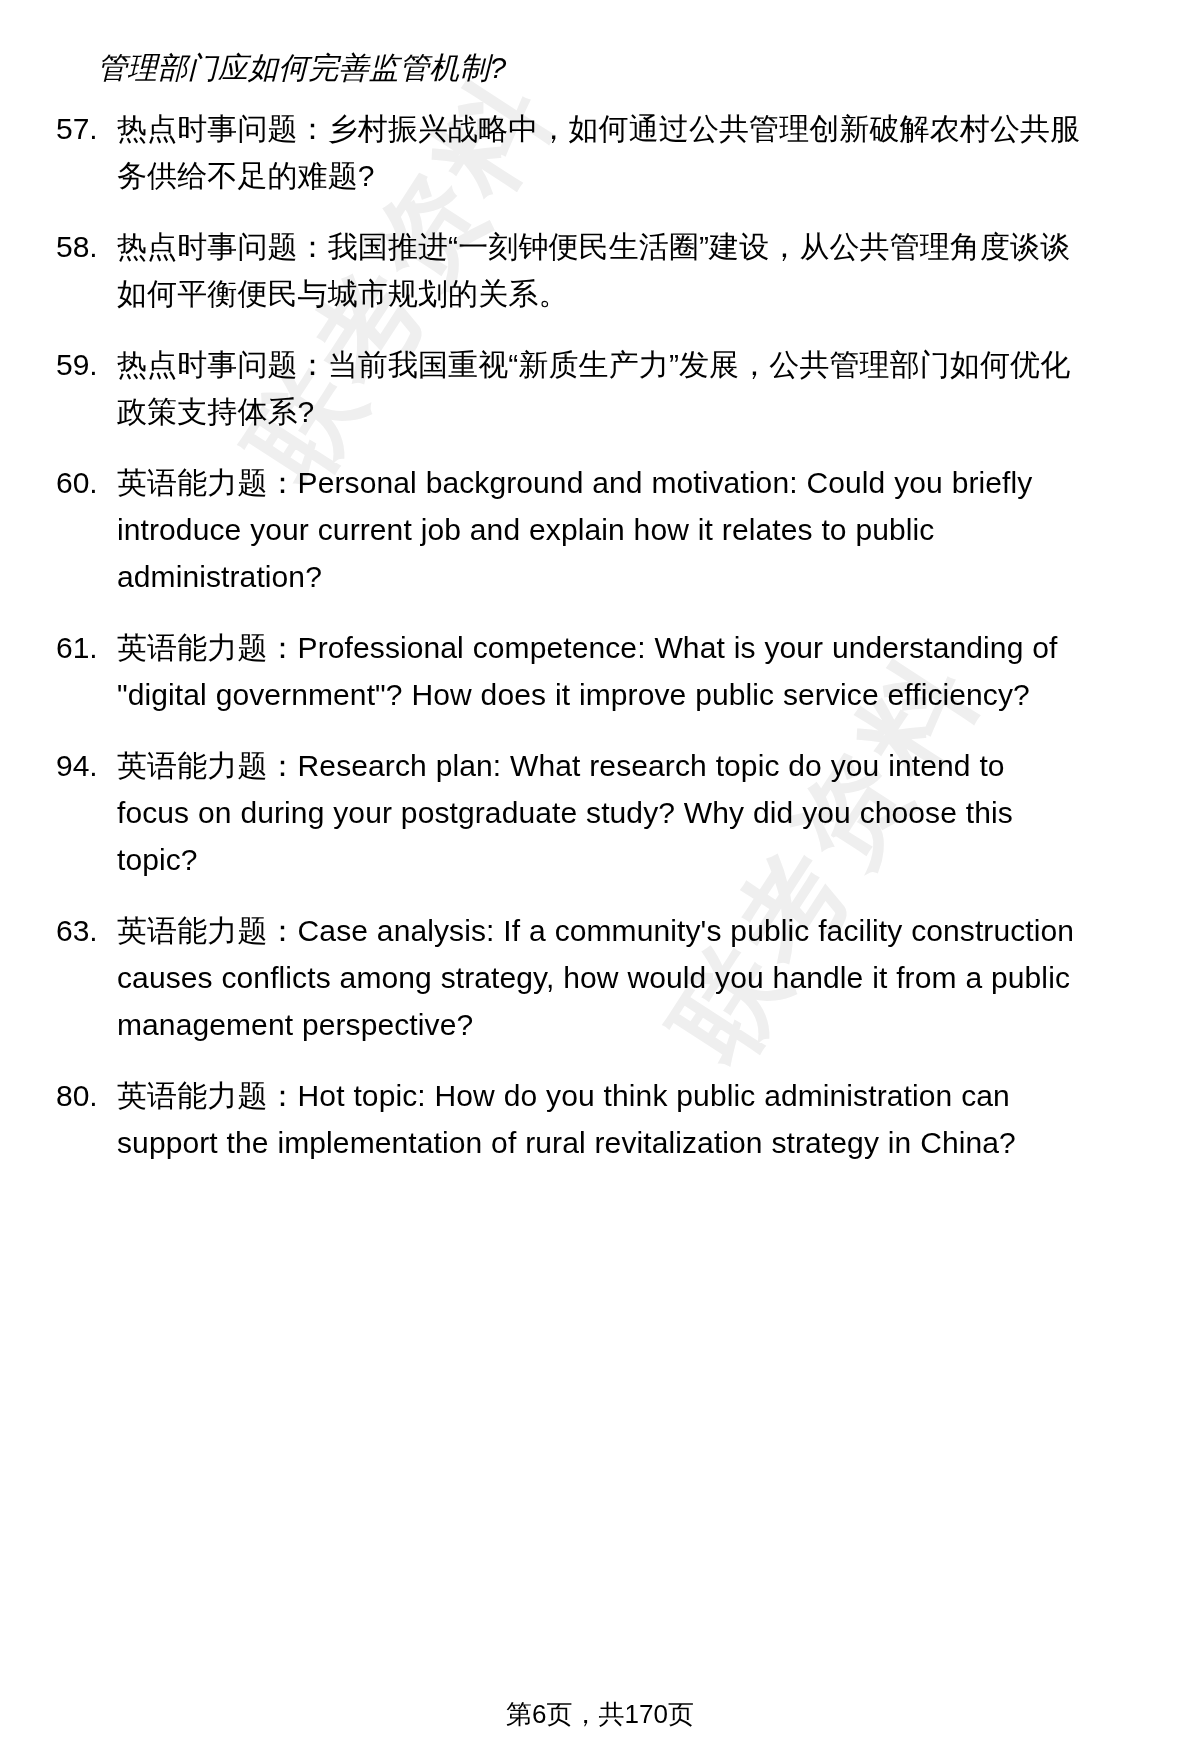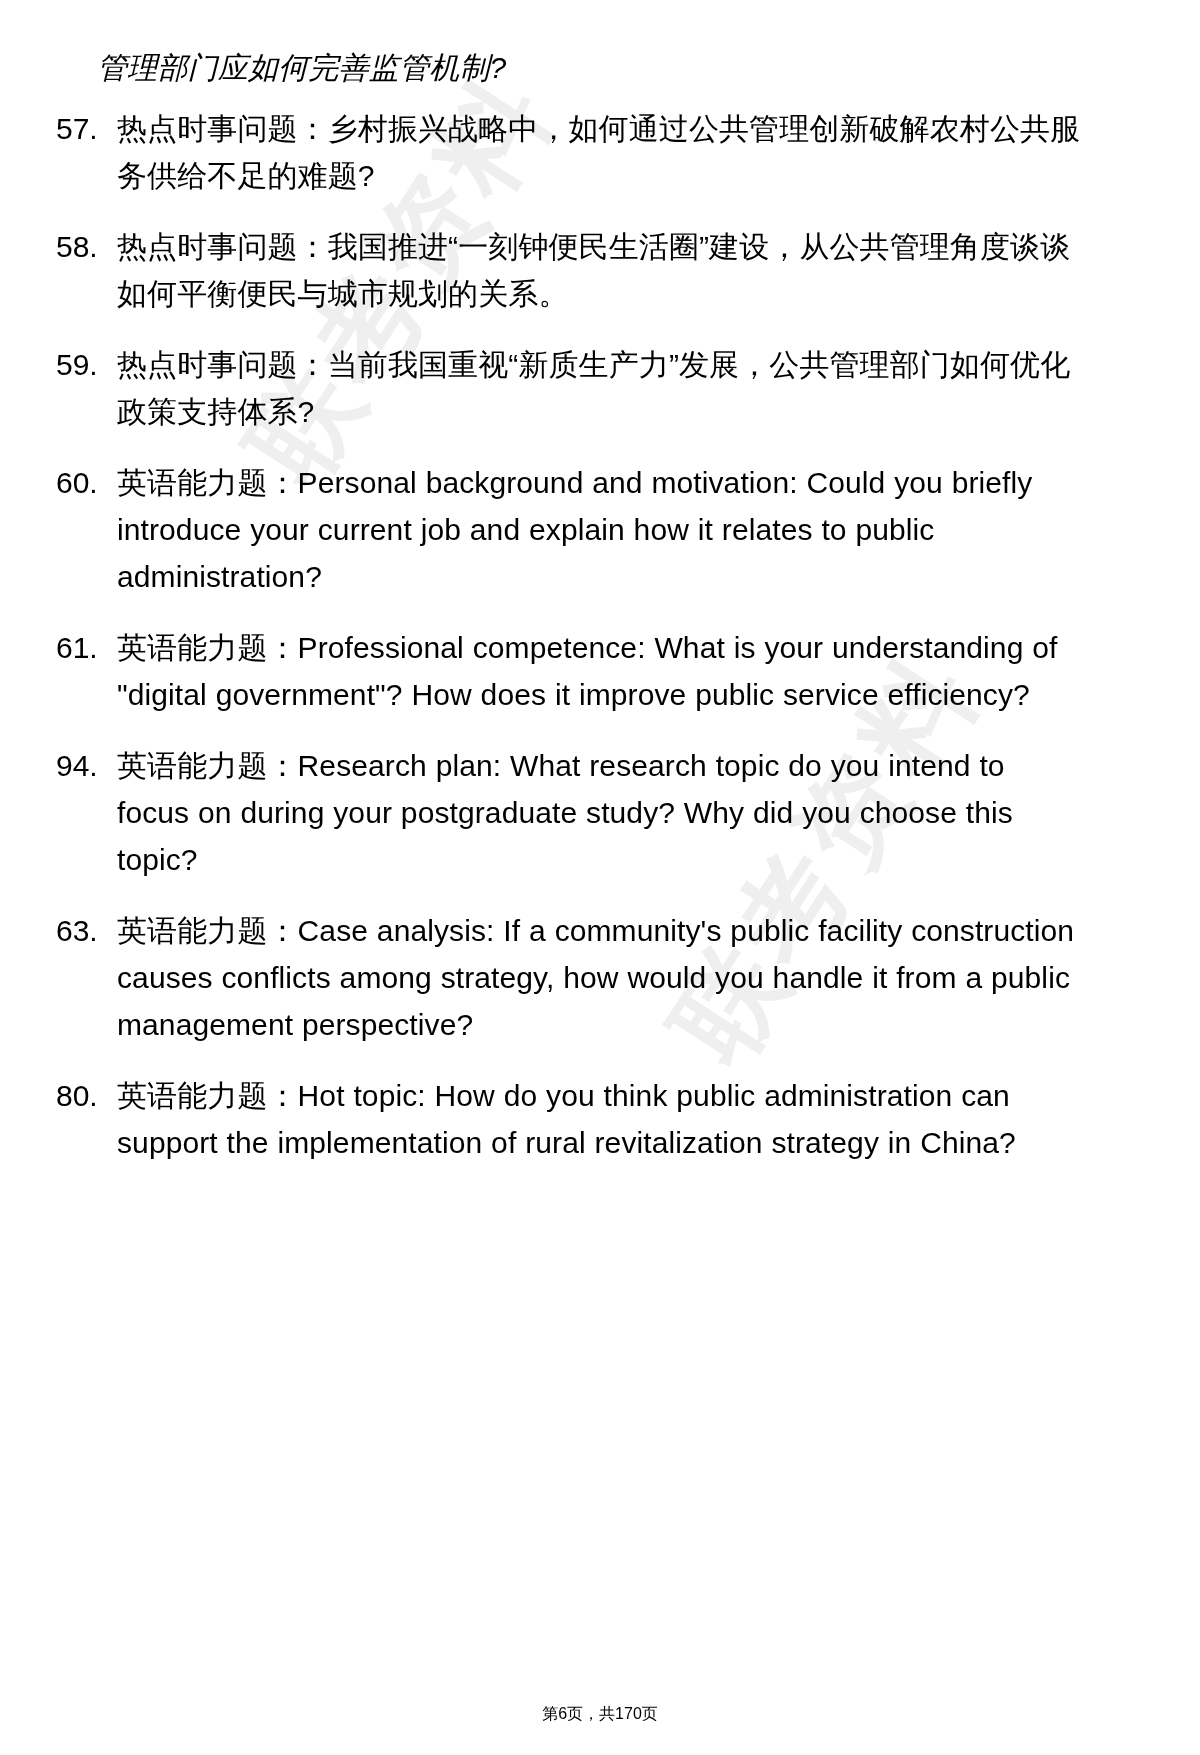--- a/index.html
+++ b/index.html
@@ -95,21 +95,21 @@
     word-spacing: 0.4px;
   }
 
   
   #page-footer {
     position: absolute;
     left: 0;
     bottom: 24px;
     width: 1200px;
     text-align: center;
-    font-size: 16px;
+    font-size: 26px;
     line-height: 34px;
     z-index: 2;
   }
 </style>
 </head>
 <body>
 
 <div id="watermark-layer">
   <div class="watermark-text wm-a">联考资料</div>
   <div class="watermark-text wm-b">联考资料</div>

